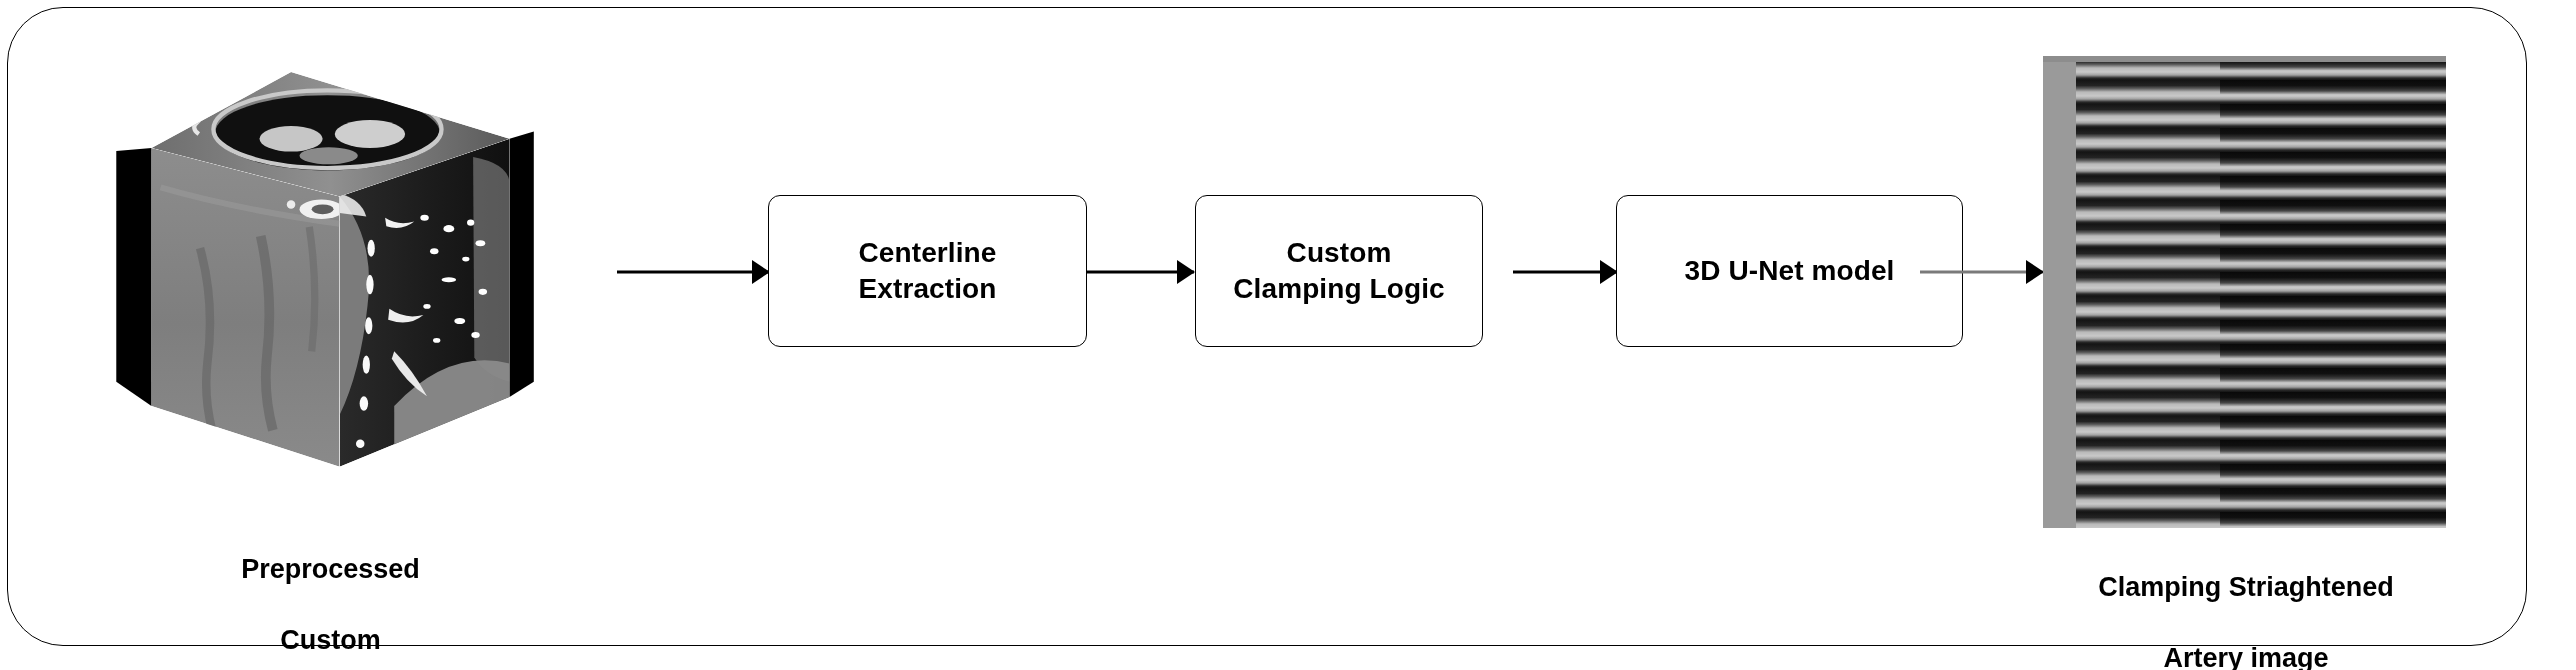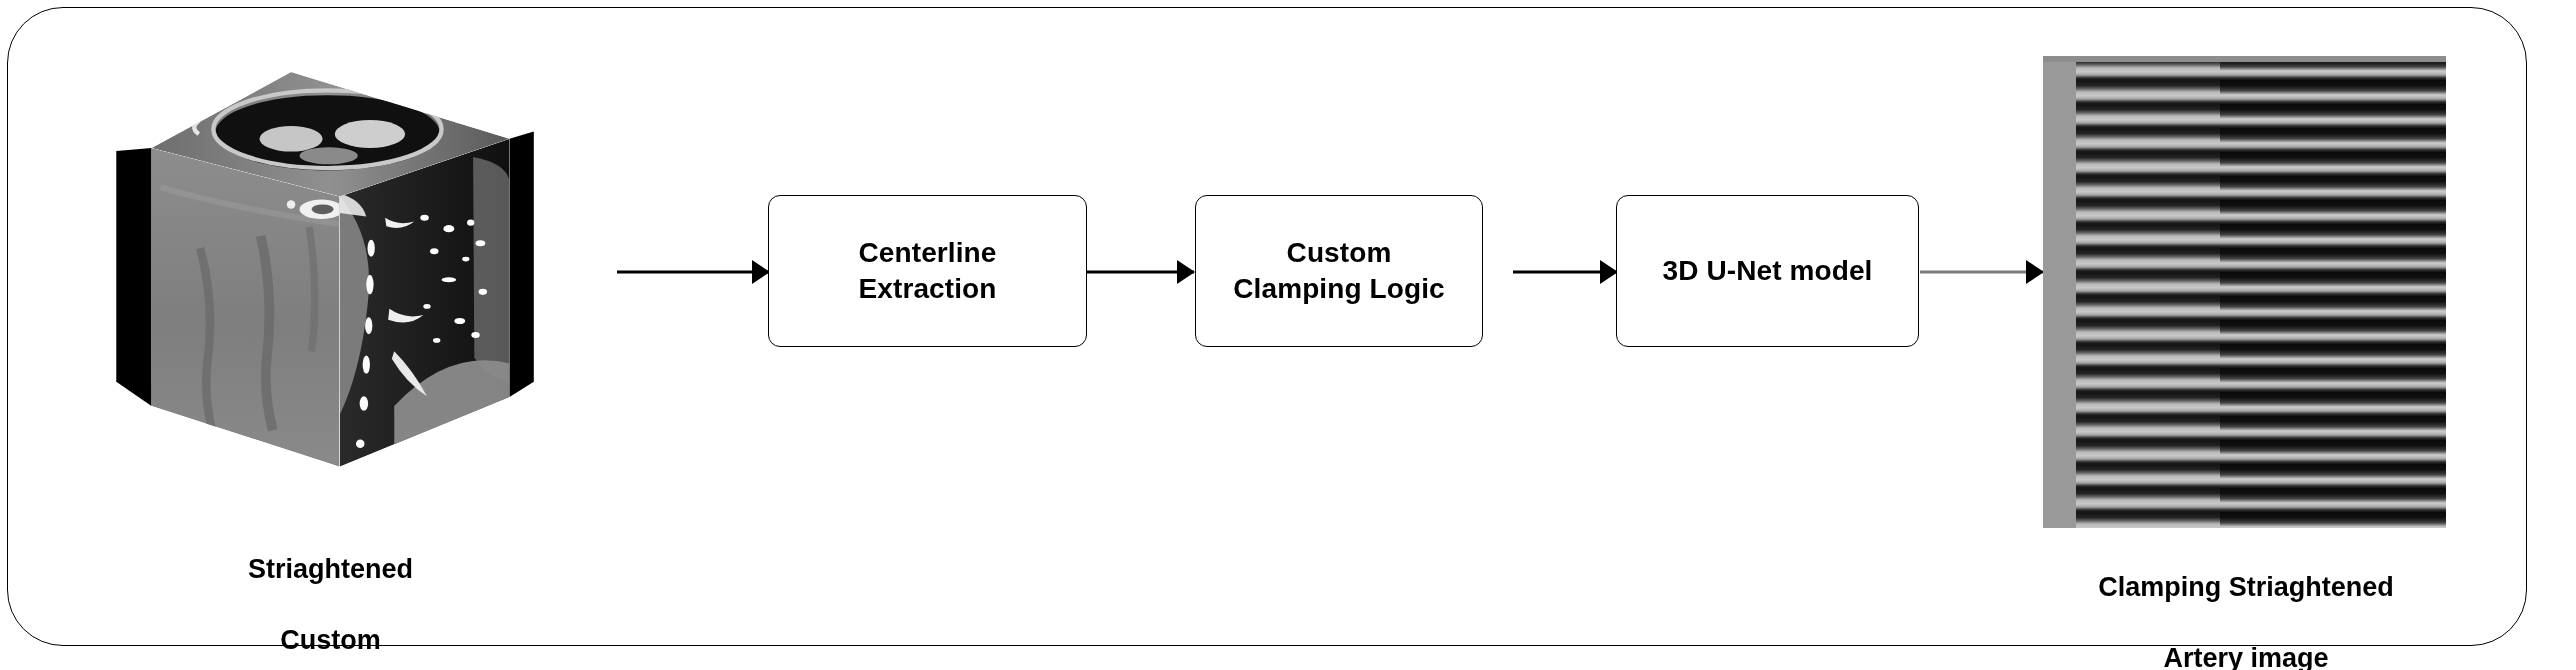--- a/index.html
+++ b/index.html
@@ -219,21 +219,21 @@
           <ellipse cx="424" cy="492" rx="6" ry="15"></ellipse>
           <ellipse cx="420" cy="556" rx="7" ry="12"></ellipse>
           <circle cx="414" cy="622" r="7"></circle>
         </g>
         <path d="M380 210 q36 10 44 38 l-44 -6 z" fill="#f5f5f5" opacity="0.85"></path>
       </g>
     </svg>
   </div>
 
   <div class="caption" style="left:109px; top:516px; width:443px;">
-    <div>Striaghtened</div>
+    <div>Preprocessed</div>
     <div>Custom</div>
   </div>
 
   <div class="arrow black" style="left:617px; top:272px; width:152px;">
     <div class="shaft"></div>
     <div class="head"></div>
   </div>
 
   <div class="process-box" style="left:768px; top:195px; width:319px; height:152px;">
     <div class="box-text">Centerline
@@ -248,21 +248,21 @@
   <div class="process-box" style="left:1195px; top:195px; width:288px; height:152px;">
     <div class="box-text">Custom
 Clamping Logic</div>
   </div>
 
   <div class="arrow black" style="left:1513px; top:272px; width:104px;">
     <div class="shaft"></div>
     <div class="head"></div>
   </div>
 
-  <div class="process-box" style="left:1616px; top:195px; width:303px; height:152px;">
+  <div class="process-box" style="left:1616px; top:195px; width:347px; height:152px;">
     <div class="box-text">3D U-Net model</div>
   </div>
 
   <div class="arrow gray" style="left:1920px; top:272px; width:123px;">
     <div class="shaft"></div>
     <div class="head"></div>
   </div>
 
   <div id="artery-stack">
     <div class="stripes"></div>

